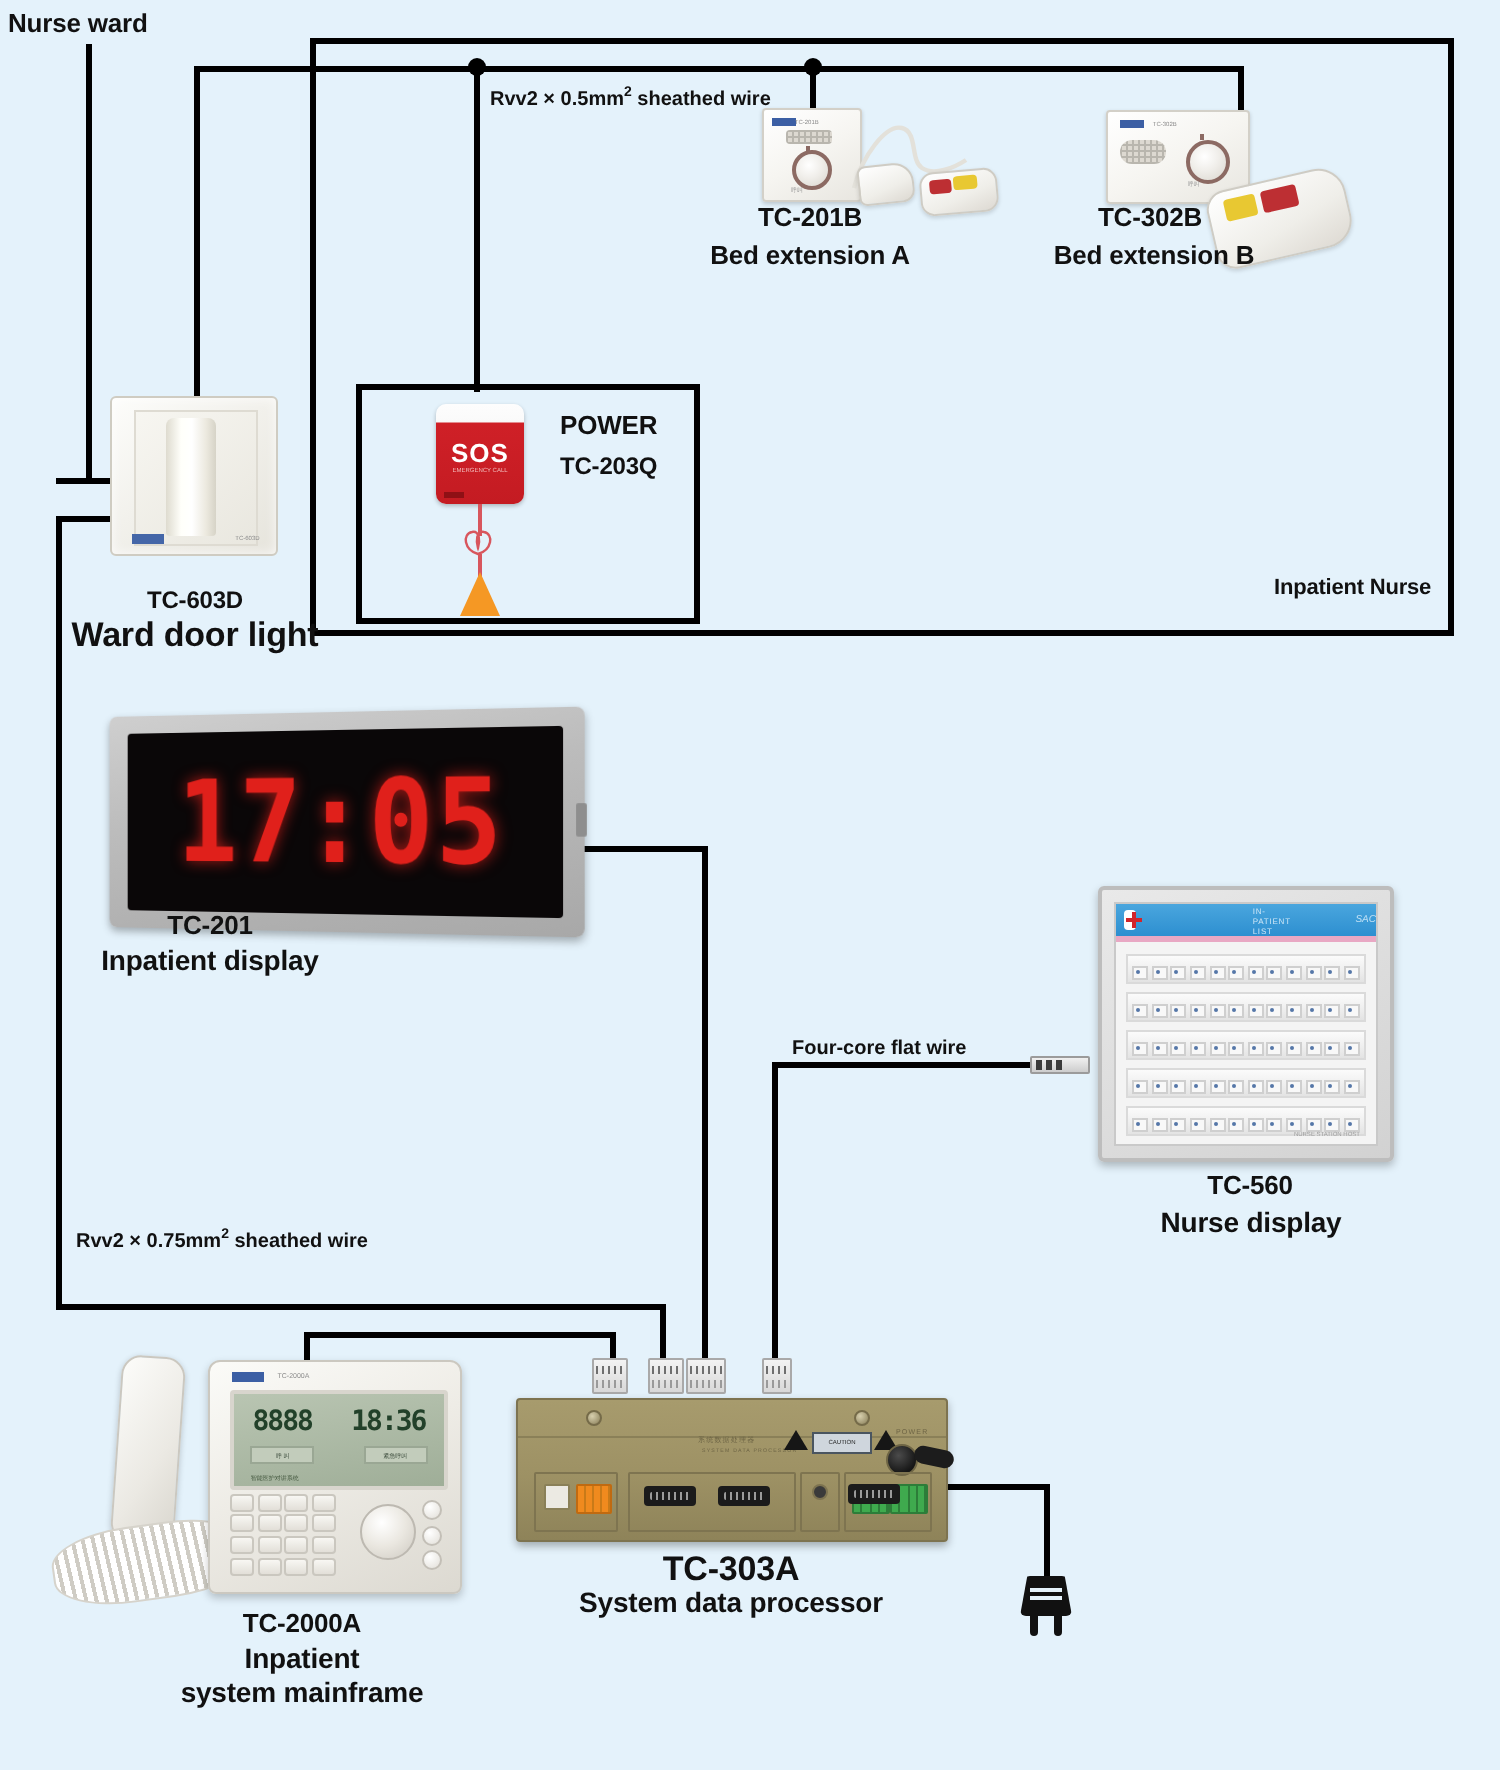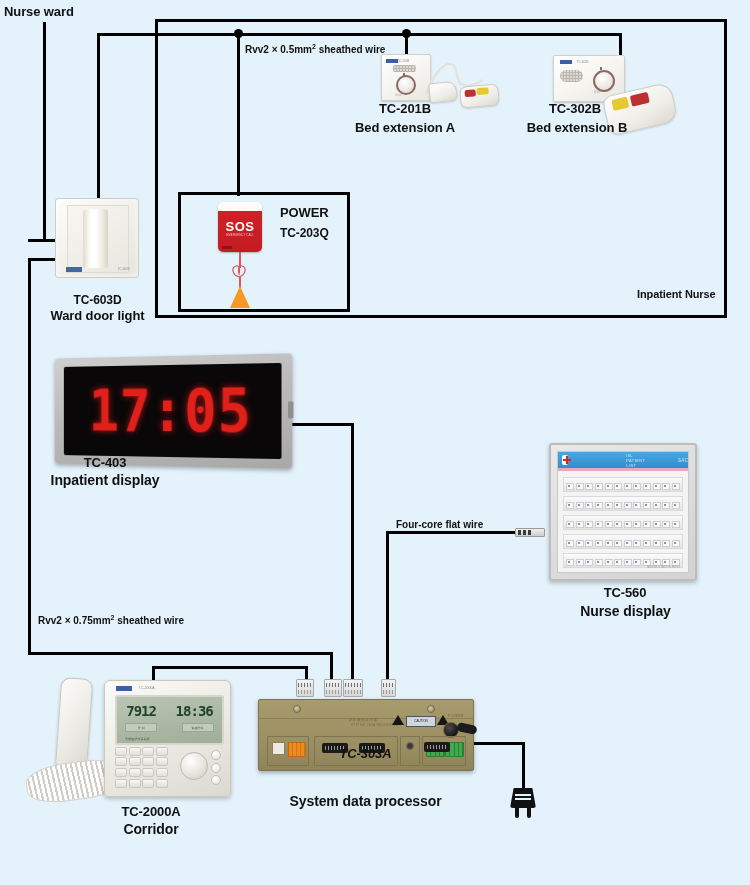--- a/index.html
+++ b/index.html
@@ -627,21 +627,21 @@
   <div class="wire" style="left:470px; top:742px; width:55px; height:3px;"></div>
   <div class="wire" style="left:522px; top:742px; width:3px; height:48px;"></div>
 
   <div class="plate603" style="left:55px; top:198px; width:82px; height:78px;">
     <div class="innerframe"></div>
     <div class="tube"></div>
     <div class="logo"></div>
     <div class="code">TC-603D</div>
   </div>
   <div class="lbl center" style="left:30px; top:293px; width:135px; font-size:12px;">TC-603D</div>
-  <div class="lbl center" style="left:20px; top:308px; width:155px; font-size:13px;">Ward door light</div>
+  <div class="lbl center" style="left:20px; top:308px; width:155px; font-size:17px;">Ward door light</div>
 
   <div class="sosbody" style="left:218px; top:202px; width:44px; height:50px;">
     <div class="sostext">SOS</div>
     <div class="subtext">EMERGENCY CALL</div>
     <div class="logo" style="position:absolute;left:4px;bottom:3px;width:10px;height:3px;background:#8f1015;"></div>
   </div>
   <div class="soscord" style="left:239px; top:252px; height:16px;"></div>
   <svg class="sosknot" style="left:229px; top:263px;" viewBox="0 0 20 16">
     <path d="M10 14 C3 12, 2 4, 7 3 C11 2, 11 8, 10 11 C9 8, 9 2, 13 3 C18 4, 17 12, 10 14 Z" fill="none" stroke="#d8565d" stroke-width="1.2"></path>
   </svg>
@@ -685,21 +685,21 @@
   </div>
   <div class="lbl center" style="left:520px; top:101px; width:110px; font-size:13px;">TC-302B</div>
   <div class="lbl center" style="left:512px; top:120px; width:130px; font-size:13px;">Bed extension B</div>
 
   <div class="clockbody" style="left:48px; top:356px; width:240px; height:110px;">
     <div class="clockscreen">
       <div class="clockdigits">17:05</div>
     </div>
     <div class="clockside"></div>
   </div>
-  <div class="lbl center" style="left:40px; top:455px; width:130px; font-size:13px;">TC-403</div>
+  <div class="lbl center" style="left:40px; top:455px; width:130px; font-size:13px;">TC-201</div>
   <div class="lbl center" style="left:25px; top:472px; width:160px; font-size:14px;">Inpatient display</div>
 
   <div class="nursebody" style="left:549px; top:443px; width:148px; height:138px;">
     <div class="nurseface">
       <div class="nursehdr">
         <div class="cross"></div>
         <div class="htitle">IN-PATIENT LIST</div>
         <div class="hlogo">SAC</div>
       </div>
       <div class="nursepink"></div>
@@ -788,21 +788,21 @@
   <div class="lbl center" style="left:563px; top:603px; width:125px; font-size:14px;">Nurse display</div>
 
   <div class="handset" style="left:58px; top:678px; width:30px; height:92px; transform:rotate(4deg);"></div>
   <div class="coil" style="left:26px; top:762px; width:96px; height:36px; transform:rotate(-8deg);"></div>
 
   <div class="phonebody" style="left:104px; top:680px; width:125px; height:115px;">
     <div class="pbrand"></div>
     <div class="pmodel">TC-2000A</div>
     <div class="lcd">
       <div class="lcdrow">
-        <span>7912</span>
+        <span>8888</span>
         <span>18:36</span>
       </div>
       <div class="lcdkeys">
         <div class="lcdkey">呼 叫</div>
         <div class="lcdkey">紧急呼叫</div>
       </div>
       <div style="position:absolute;left:8%;bottom:4%;font-size:3px;color:#44583f;">智能医护对讲系统</div>
     </div>
     <div class="keypad">
       <div class="key"></div>
@@ -821,21 +821,22 @@
       <div class="key"></div>
       <div class="key"></div>
       <div class="key"></div>
     </div>
     <div class="dialknob"></div>
     <div class="sidebtn" style="top:60%;"></div>
     <div class="sidebtn" style="top:71%;"></div>
     <div class="sidebtn" style="top:82%;"></div>
   </div>
   <div class="lbl center" style="left:76px; top:804px; width:150px; font-size:13px;">TC-2000A</div>
-  <div class="lbl center" style="left:76px; top:821px; width:150px; font-size:14px;">Corridor</div>
+  <div class="lbl center" style="left:76px; top:821px; width:150px; font-size:14px;">Inpatient</div>
+  <div class="lbl center" style="left:56px; top:838px; width:190px; font-size:14px;">system mainframe</div>
 
   <div class="connblock" style="left:296px; top:679px; width:16px; height:16px;">
       <i></i>
       <b></b>
     </div>
   <div class="connblock" style="left:324px; top:679px; width:16px; height:16px;">
       <i></i>
       <b></b>
     </div>
   <div class="connblock" style="left:343px; top:679px; width:18px; height:16px;">
@@ -897,21 +898,21 @@
         <span></span>
     </div>
 
     <div class="db9" style="left:180px; top:43px; width:0px; height:0px;"></div>
   </div>
 
   <div class="db9" style="left:424px; top:742px; width:26px; height:10px;">
       <div class="pins"></div>
     </div>
 
-  <div class="lbl center" style="left:268px; top:746px; width:195px; font-size:13px;font-style:italic;">TC-303A</div>
+  <div class="lbl center" style="left:268px; top:775px; width:195px; font-size:17px;">TC-303A</div>
   <div class="lbl center" style="left:258px; top:793px; width:215px; font-size:14px;">System data processor</div>
 
   <div class="plug" style="left:510px; top:788px;">
     <div class="plugbody" style="left:0; top:0;"></div>
     <div class="plugprong" style="left:5px; top:19px;"></div>
     <div class="plugprong" style="left:17px; top:19px;"></div>
   </div>
 
 </div>
 

